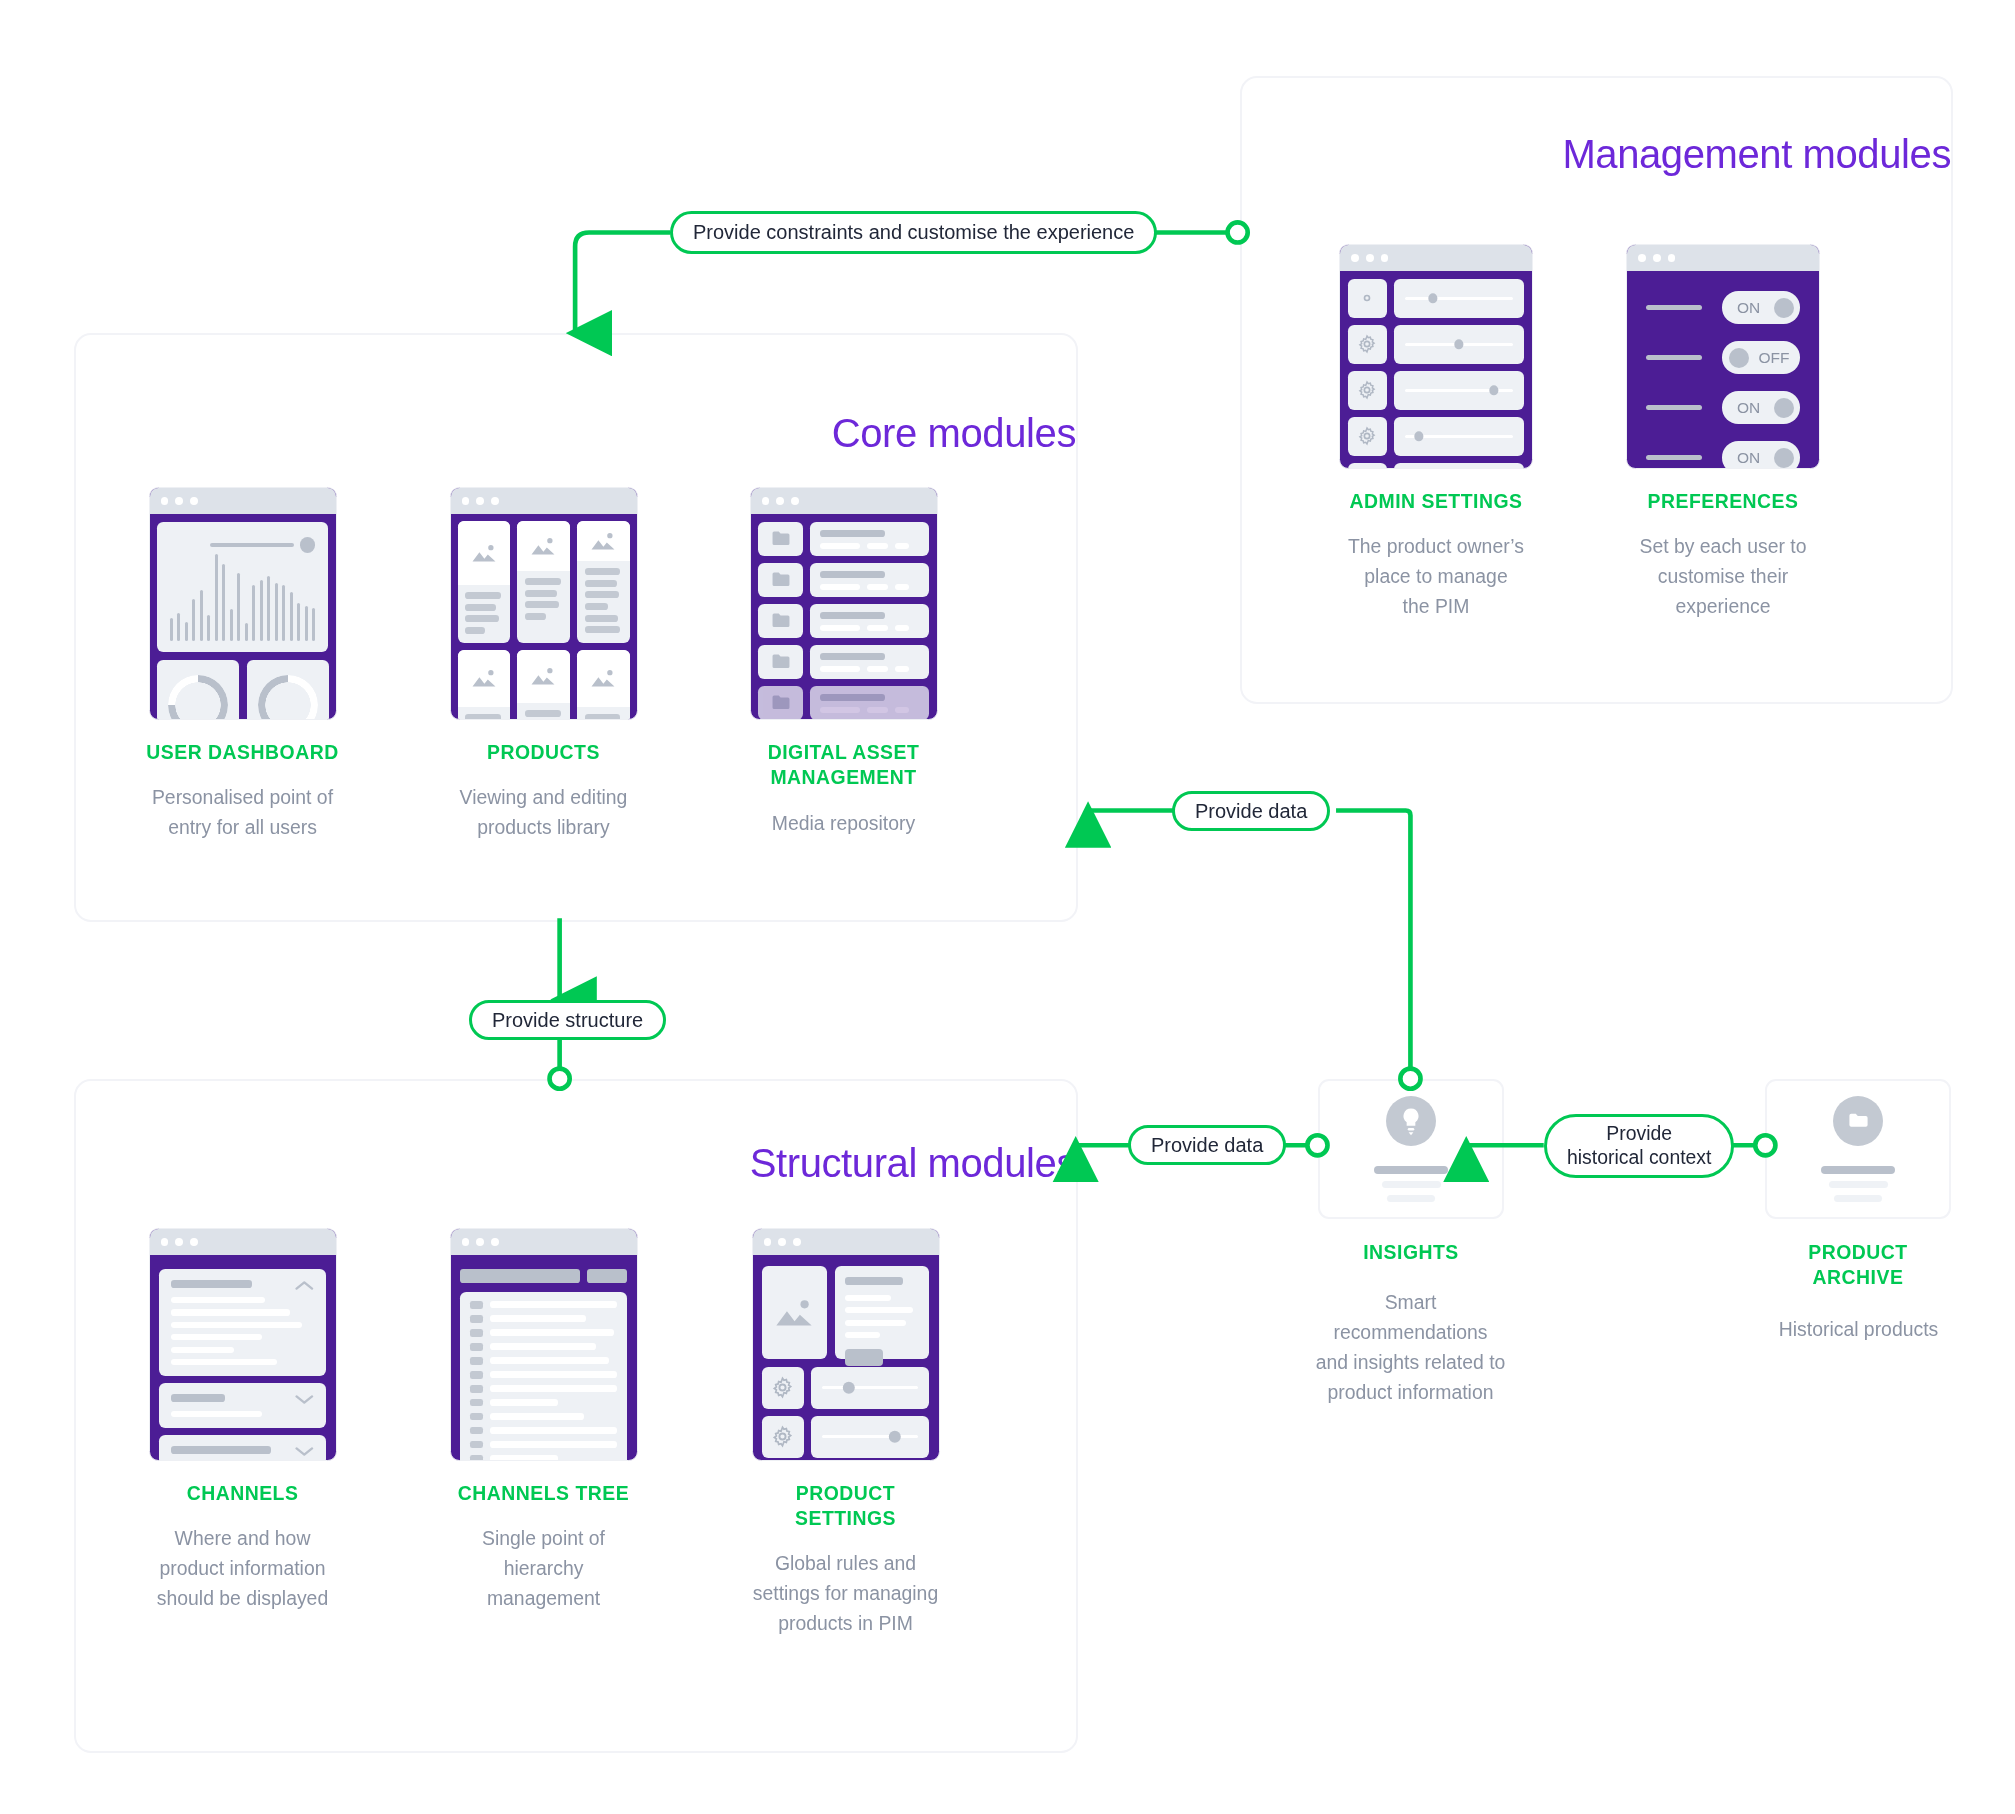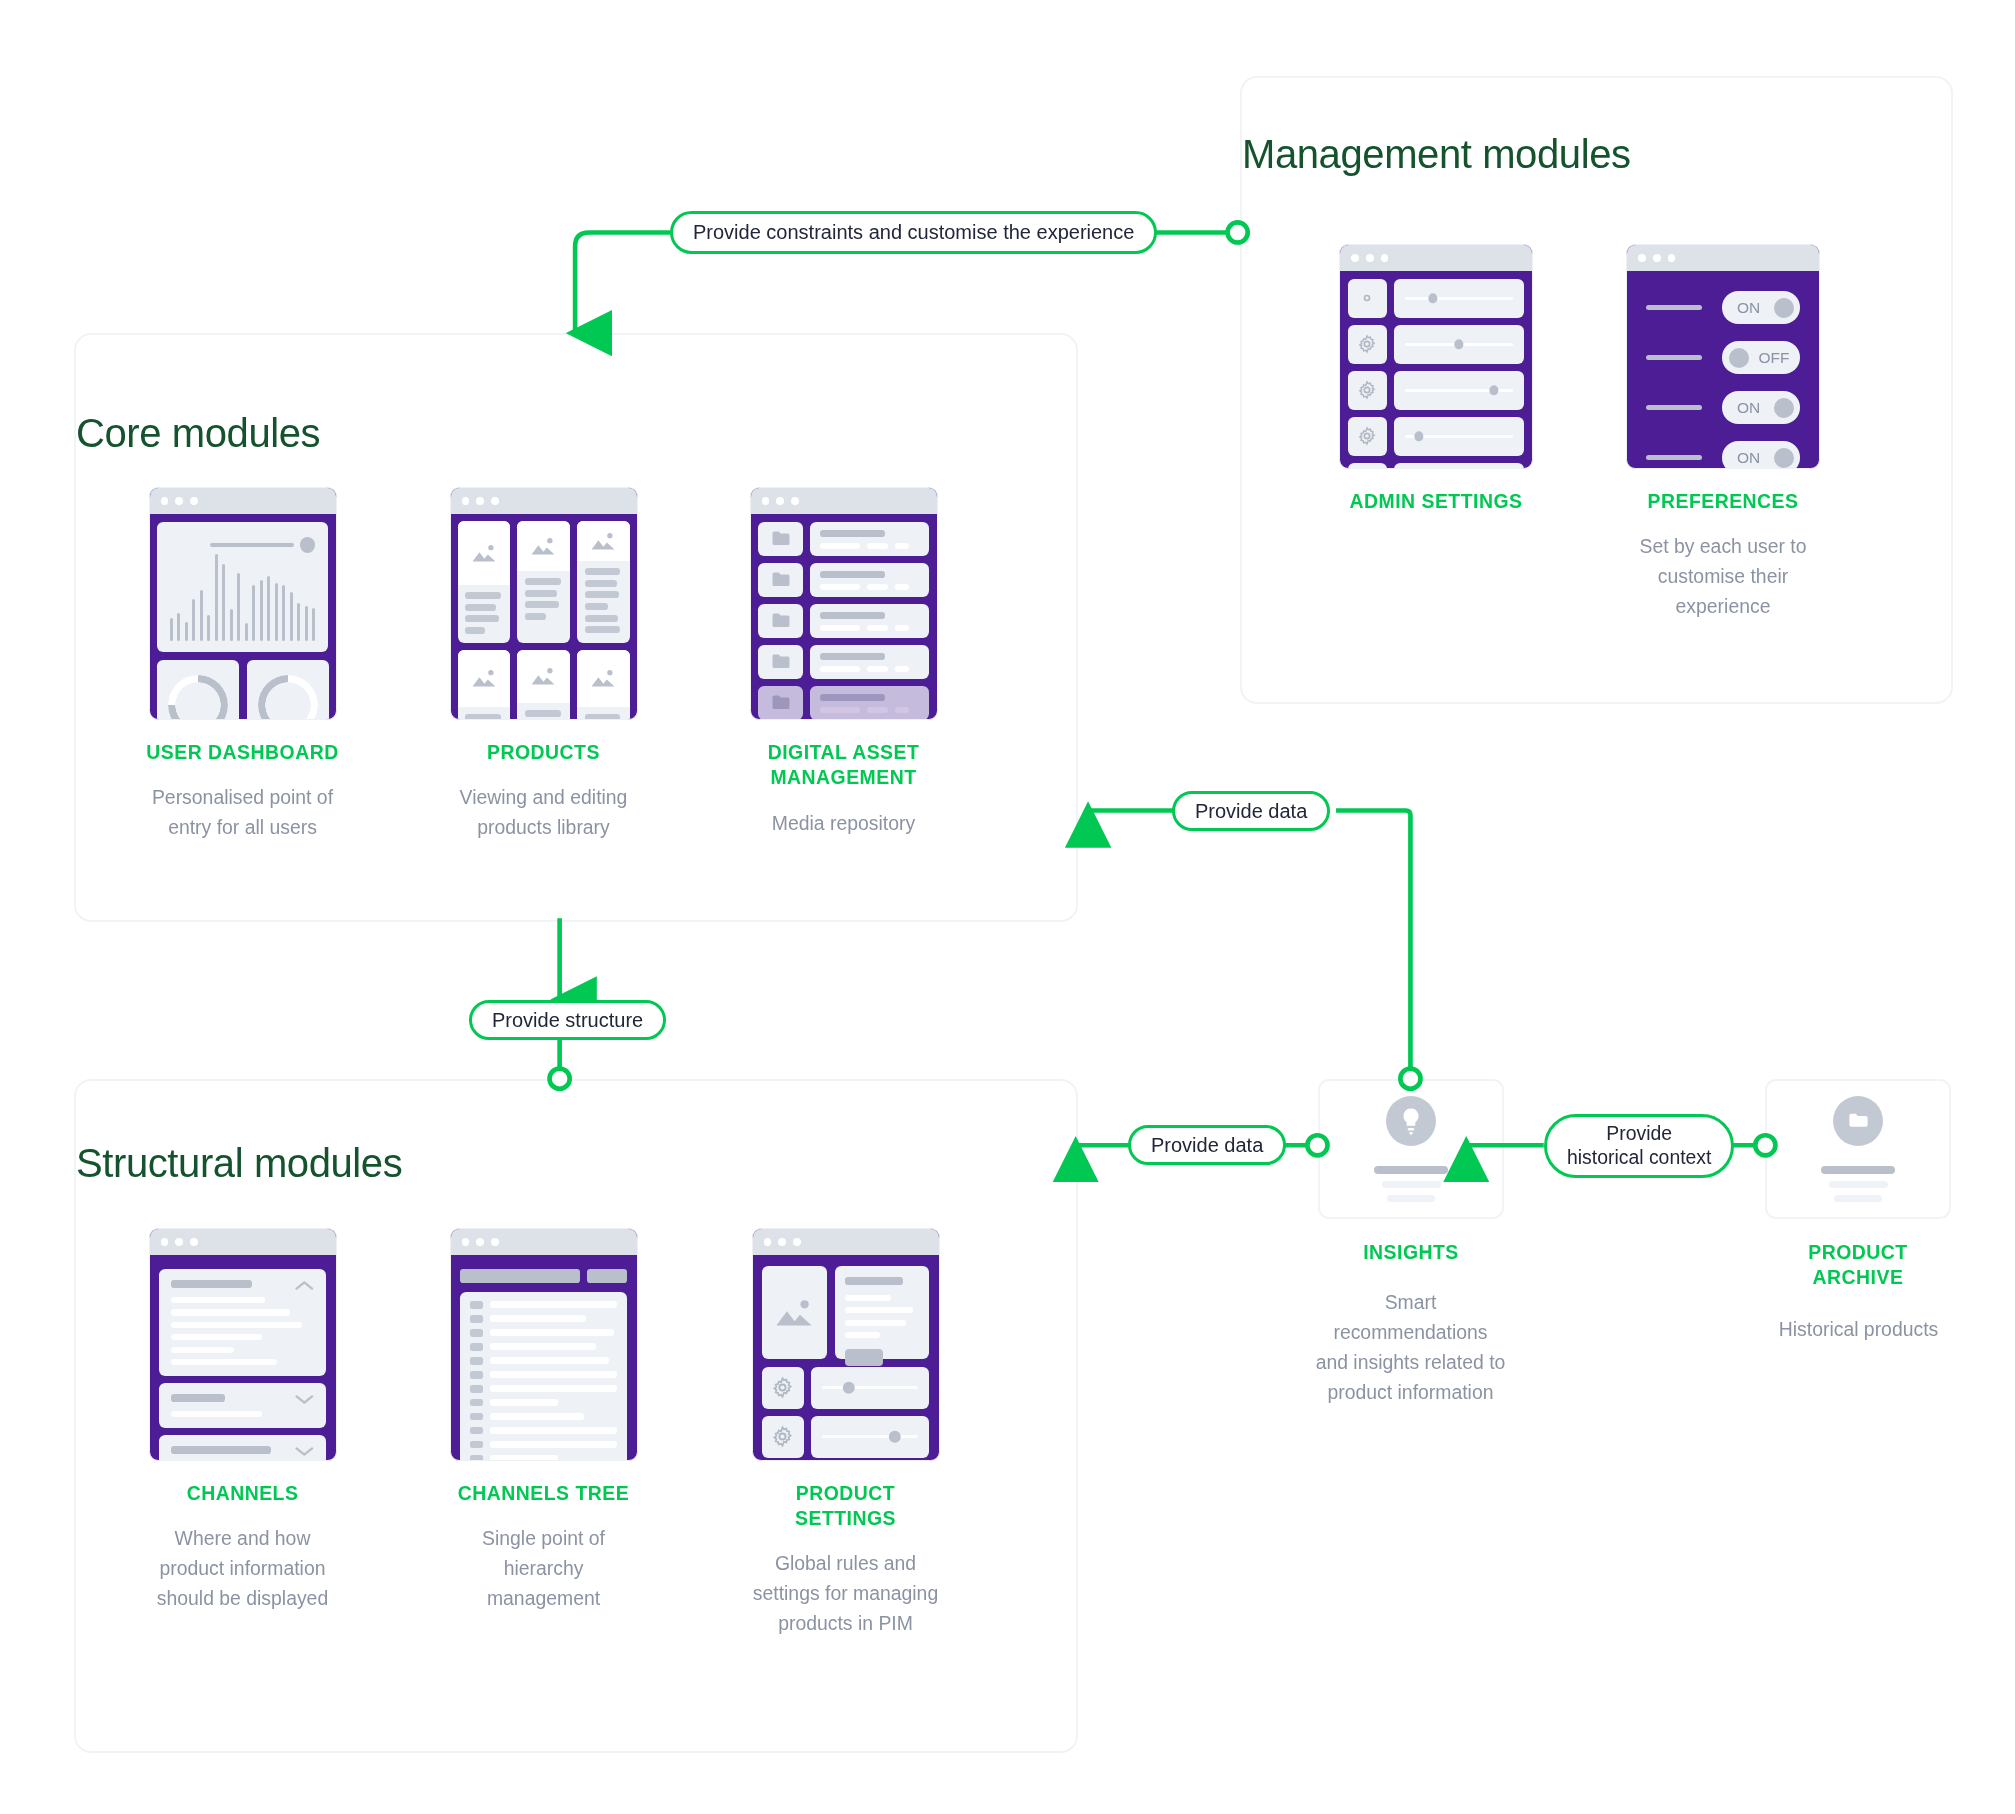--- a/index.html
+++ b/index.html
@@ -13,24 +13,24 @@
 
   
   .panel {
     position: absolute;
     background: #ffffff;
     border: 2.3px solid #f2f3f7;
     border-radius: 17px;
   }
   .panel-title {
     position: absolute; left: 0; right: 0;
-    text-align: left;
+    text-align: right;
     font-size: 40px;
     font-weight: 400;
-    color: #14532d;
+    color: #6d28d9;
     letter-spacing: -0.4px;
   }
 
   
   .module { position: absolute; text-align: center; }
   .mock {
     position: relative;
     background: #4c1d95;
     border: 1.6px solid #eef0f4;
     border-radius: 9.3px;
@@ -292,20 +292,23 @@
             <div class="asgear">
               
             </div>
             <div class="asslider">
               
             </div>
           </div>
         </div>
       </div>
       <div class="mod-label" style="white-space:pre-line;">ADMIN SETTINGS</div>
+      <div class="mod-desc" style="white-space:pre-line;">The product owner’s
+place to manage
+the PIM</div>
     </div>
 
     <div class="module" style="left:349px; top:166px; width:264px;">
       <div class="mock" style="width:194px; height:225px;">
         <div class="mock-bar">
           <span class="dot"></span>
           <span class="dot"></span>
           <span class="dot"></span>
         </div>
         <div class="mock-body" style="padding:20px 14px;">

